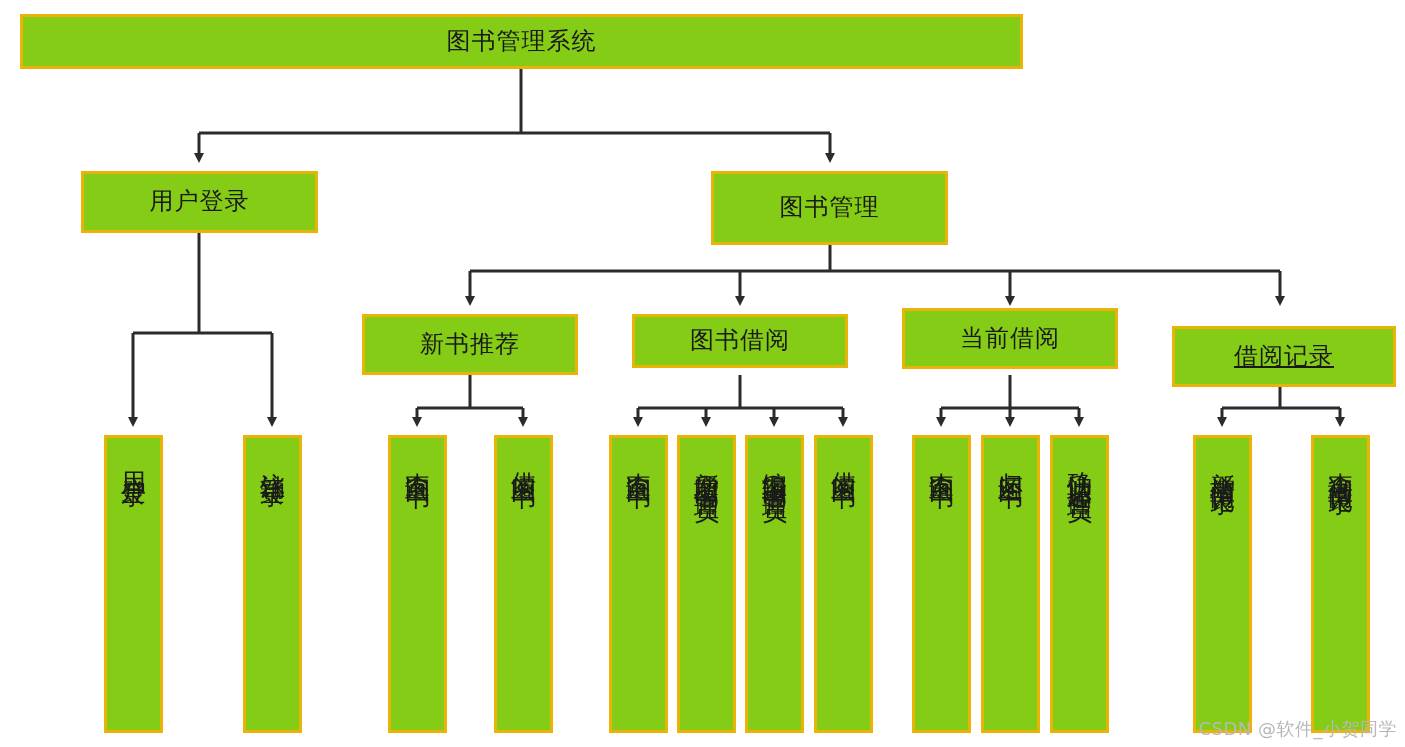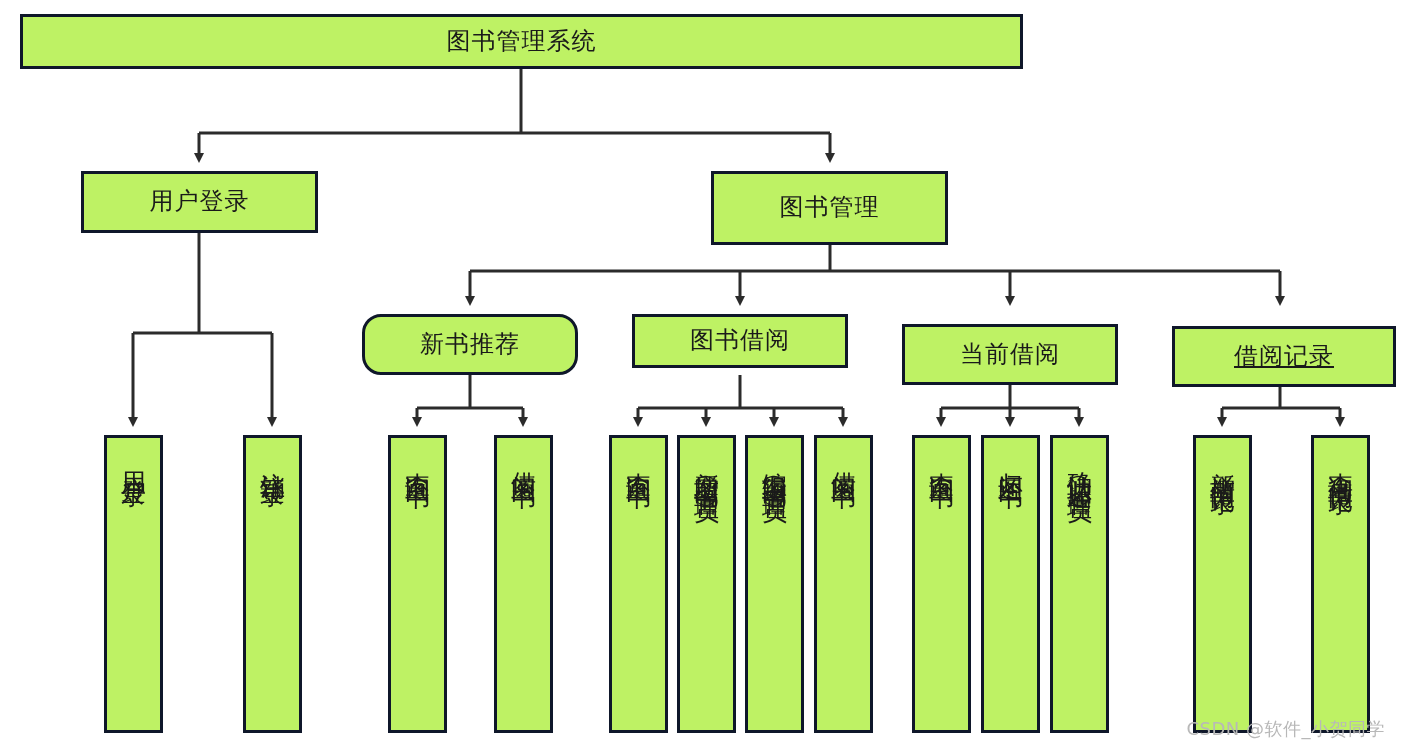--- a/index.html
+++ b/index.html
@@ -9,22 +9,22 @@
     font-family:"DejaVu Sans","Liberation Sans",sans-serif;
     overflow:hidden;
   }
   #stage{position:relative;width:1405px;height:747px;}
 
   svg#edges{position:absolute;left:0;top:0;width:1405px;height:747px;}
 
   .node{
     position:absolute;
     box-sizing:border-box;
-    background:#bef264;
-    border:3px solid #0f172a;
+    background:#84cc16;
+    border:3px solid #eab308;
     display:flex;
     align-items:center;
     justify-content:center;
     color:#1a1a1a;
   }
   .node-label{
     font-size:24px;
     line-height:1.15;
     letter-spacing:1px;
     white-space:nowrap;
@@ -39,21 +39,21 @@
     writing-mode:vertical-rl;
     text-orientation:upright;
     white-space:normal;
     font-size:25px;
     letter-spacing:4px;
     line-height:1;
   }
 
   .watermark{
     position:absolute;
-    right:20px;
+    right:8px;
     bottom:6px;
     font-size:18px;
     color:#b8b8b8;
     letter-spacing:0.5px;
     white-space:nowrap;
     pointer-events:none;
   }
 </style>
 </head>
 <body>
@@ -115,29 +115,29 @@
   </div>
 
   <div class="node" style="left:81px;top:171px;width:237px;height:62px;">
     <span class="node-label">用户登录</span>
   </div>
 
   <div class="node" style="left:711px;top:171px;width:237px;height:74px;">
     <span class="node-label">图书管理</span>
   </div>
 
-  <div class="node" style="left:362px;top:314px;width:216px;height:61px;border-radius:19px;">
+  <div class="node" style="left:362px;top:314px;width:216px;height:61px;">
     <span class="node-label">新书推荐</span>
   </div>
 
   <div class="node" style="left:632px;top:314px;width:216px;height:54px;">
     <span class="node-label">图书借阅</span>
   </div>
 
-  <div class="node" style="left:902px;top:324px;width:216px;height:61px;">
+  <div class="node" style="left:902px;top:308px;width:216px;height:61px;">
     <span class="node-label">当前借阅</span>
   </div>
 
   <div class="node" style="left:1172px;top:326px;width:224px;height:61px;text-decoration:underline;">
     <span class="node-label">借阅记录</span>
   </div>
 
   <div class="node vertical" style="left:104px;top:435px;width:59px;height:298px;">
     <span class="node-label">用户登录</span>
   </div>

